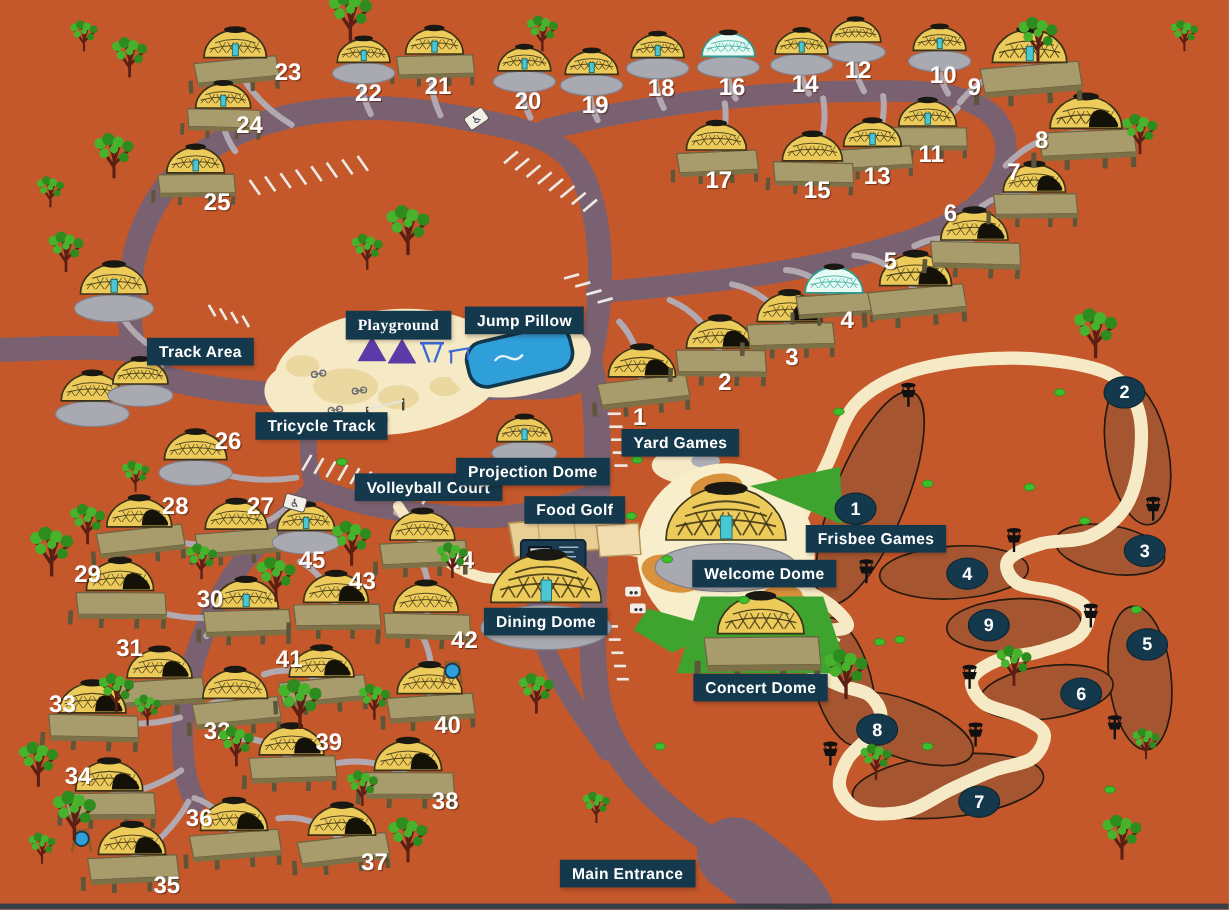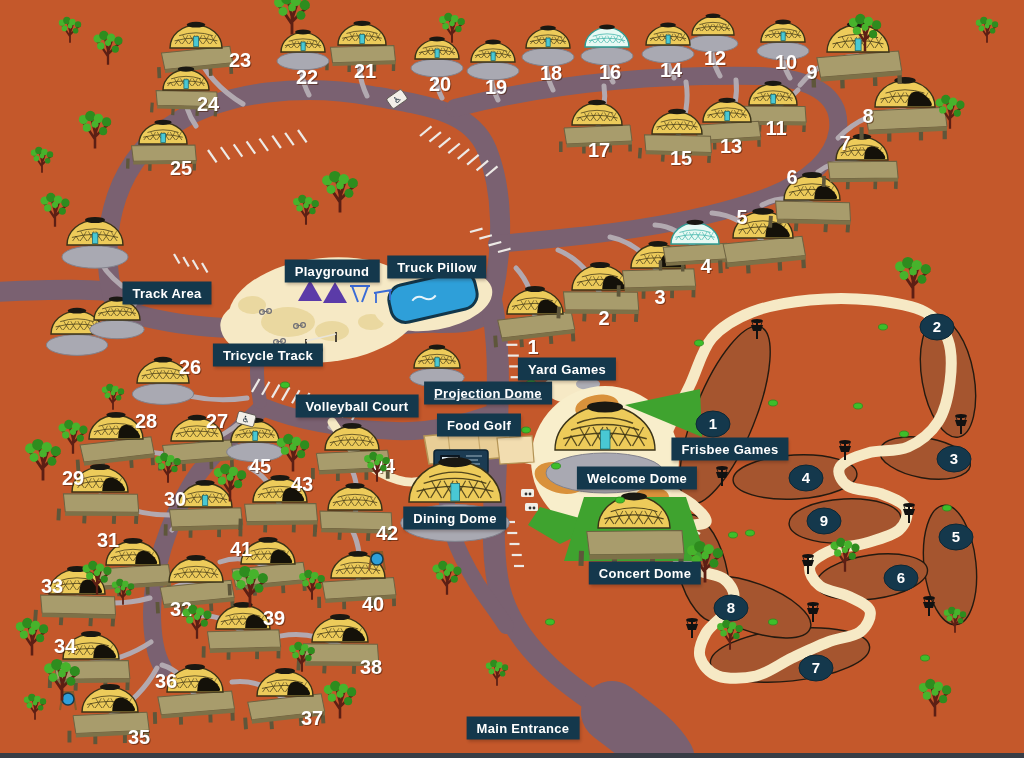--- a/index.html
+++ b/index.html
@@ -2001,26 +2001,26 @@
         <ellipse cx="773" cy="622" rx="4.5" ry="3" fill="#3DBE2A" stroke="#2E8C1E" stroke-width="0.8"></ellipse>
         <ellipse cx="925" cy="658" rx="4.5" ry="3" fill="#3DBE2A" stroke="#2E8C1E" stroke-width="0.8"></ellipse>
         <ellipse cx="699" cy="343" rx="4.5" ry="3" fill="#3DBE2A" stroke="#2E8C1E" stroke-width="0.8"></ellipse>
         <ellipse cx="550" cy="622" rx="4.5" ry="3" fill="#3DBE2A" stroke="#2E8C1E" stroke-width="0.8"></ellipse>
         <ellipse cx="285" cy="385" rx="4.5" ry="3" fill="#3DBE2A" stroke="#2E8C1E" stroke-width="0.8"></ellipse>
       </g>
       <rect x="0" y="753" width="1024" height="5" fill="#383D46"></rect>
     </svg>
   <div id="label-layer">
       <div class="maplabel" style="left: 167px; top: 293px;">Track Area</div>
-      <div class="maplabel" style="left: 332px; top: 271px;">Playground</div>
-      <div class="maplabel" style="left: 437px; top: 267px;">Truck Pillow</div>
+      <div class="maplabel" style="left: 332px; top: 271px; font-family: Liberation Serif, serif;">Playground</div>
+      <div class="maplabel" style="left: 437px; top: 267px;">Jump Pillow</div>
       <div class="maplabel" style="left: 268px; top: 355px;">Tricycle Track</div>
       <div class="maplabel" style="left: 357px; top: 382px; margin-top: 24px;">Volleyball Court</div>
-      <div class="maplabel" style="left: 488px; top: 393px; text-decoration: underline;">Projection Dome</div>
+      <div class="maplabel" style="left: 444px; top: 393px;">Projection Dome</div>
       <div class="maplabel" style="left: 567px; top: 369px;">Yard Games</div>
       <div class="maplabel" style="left: 479px; top: 425px;">Food Golf</div>
       <div class="maplabel" style="left: 637px; top: 478px;">Welcome Dome</div>
       <div class="maplabel" style="left: 455px; top: 518px;">Dining Dome</div>
-      <div class="maplabel" style="left: 634px; top: 573px; margin-left: 11px;">Concert Dome</div>
+      <div class="maplabel" style="left: 634px; top: 573px;">Concert Dome</div>
       <div class="maplabel" style="left: 730px; top: 449px;">Frisbee Games</div>
       <div class="maplabel" style="left: 523px; top: 728px;">Main Entrance</div>
     </div>
 </div>
 
 </body></html>

